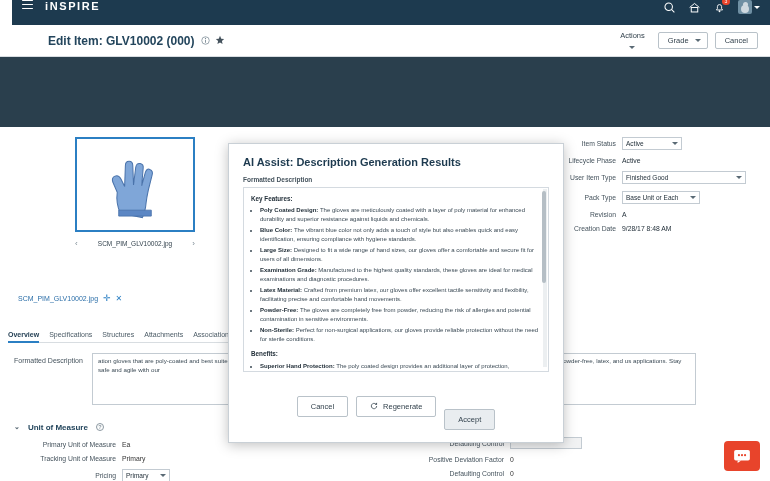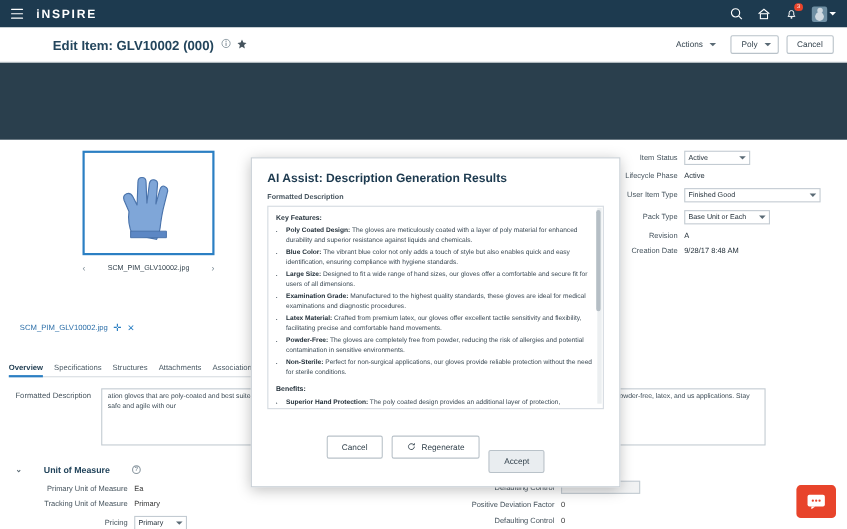--- a/index.html
+++ b/index.html
@@ -9,22 +9,22 @@
     font-family:"Liberation Sans", sans-serif;
     font-size:7px;
     color:#333;
     background:#fff;
     overflow:hidden;
     position:relative;
   }
 
   
   .topnav {
-    height:25px; background:#1d3a4f; display:flex; align-items:center;
-    padding:0 10px; color:#fff;
+    height:25px; background:#1d3a4f; display:flex; align-items:flex-start;
+    padding:0 10px; color:#fff;margin-left:12px;
   }
   .hamburger { width:11px; height:9px; display:flex; flex-direction:column; justify-content:space-between; cursor:pointer; }
   .hamburger span { display:block; height:1.4px; background:#fff; border-radius:1px; }
   .brand { margin-left:12px; font-size:11px; font-weight:bold; letter-spacing:1.6px; }
   .topnav-right { margin-left:auto; display:flex; align-items:center; gap:12px; }
   .ticon { width:13px; height:13px; position:relative; display:inline-block; cursor:pointer; }
   .ticon svg { display:block; }
   .badge {
     position:absolute; top:-3px; right:-4px; background:#e8442b; color:#fff;
     font-size:5px; border-radius:6px; padding:0 2px; min-width:8px; text-align:center; line-height:7px;
@@ -42,21 +42,21 @@
   }
   .pagetitle { font-size:12px; font-weight:bold; color:#23455c;padding-left:36px; }
   .head-icons { margin-left:6px; display:flex; align-items:center; gap:5px; color:#7b8a94; }
   .pagehead-right { margin-left:auto; display:flex; align-items:center; gap:7px; }
   .btn {
     font-size:7.5px; padding:4px 9px; border:1px solid #b9c2c9; background:#fff; color:#33424d;
     border-radius:2px; cursor:pointer; line-height:1; white-space:nowrap;
   }
   .btn.split { display:flex; align-items:center; gap:6px; padding-right:6px; }
   .btn-caret { width:0; height:0; border-left:3px solid transparent; border-right:3px solid transparent; border-top:3px solid #5a6a75; }
-  .btn.link { border:none; background:transparent; }
+  .btn.link { border:none; background:transparent;flex-direction:column; }
 
   
   .content { position:relative; height:424px; background:#fff; }
   .photoband { height:70px; background:#2a3f4d; }
   .thumbcard {
     position:absolute; left:75px; top:80px; width:120px; height:95px;
     border:2px solid #2b7fc3; background:#fff; display:flex; align-items:center; justify-content:center;
   }
   .glove { width:74px; height:74px; }
   .thumbnav { position:absolute; left:75px; top:182px; width:120px; display:flex; align-items:center; justify-content:space-between; font-size:6.5px; color:#33424d; }
@@ -78,21 +78,21 @@
 
   .descarea {
     position:absolute; left:92px; top:296px; width:604px; height:52px;
     border:1px solid #c3cbd2; background:#fff; overflow:hidden;
     font-size:6.2px; color:#3b4a55; padding:3px 5px; line-height:1.45;
   }
   .desc-label { position:absolute; left:14px; top:300px; font-size:7px; color:#45535d; }
 
   .sectionhdr {
     position:absolute; left:14px; top:366px; font-size:8px; color:#23455c; font-weight:bold;
-    display:flex; align-items:flex-start; gap:20px;
+    display:flex; align-items:flex-start; gap:8px;
   }
   .chev { font-size:7px; color:#5a6a75; }
   .qmark { width:8px; height:8px; border-radius:50%; border:1px solid #8b98a1; color:#8b98a1; font-size:5.5px; display:inline-flex; align-items:center; justify-content:center; font-weight:bold; }
 
   
   .rightcol { position:absolute; left:548px; top:80px; width:214px; }
   .rrow { display:flex; align-items:center; margin-bottom:7px; font-size:6.8px; }
   .rlabel { width:74px; text-align:right; color:#45535d; padding-right:6px; }
   .rval { color:#23303a; }
   .rsel { width:60px; }
@@ -191,21 +191,21 @@
           <polygon points="6,1 7.5,4.4 11,4.8 8.3,7.2 9.1,10.8 6,8.9 2.9,10.8 3.7,7.2 1,4.8 4.5,4.4" fill="#45535d"></polygon>
         </svg>
     </span>
   </div>
   <div class="pagehead-right">
     <button class="btn split link">
       <span>Actions</span>
       <span class="btn-caret"></span>
     </button>
     <button class="btn split">
-      <span>Poly</span>
+      <span>Grade</span>
       <span class="btn-caret"></span>
     </button>
     <button class="btn">Cancel</button>
   </div>
 </div>
 
 <div class="content">
   <div class="photoband"></div>
 
   <div class="thumbcard">

